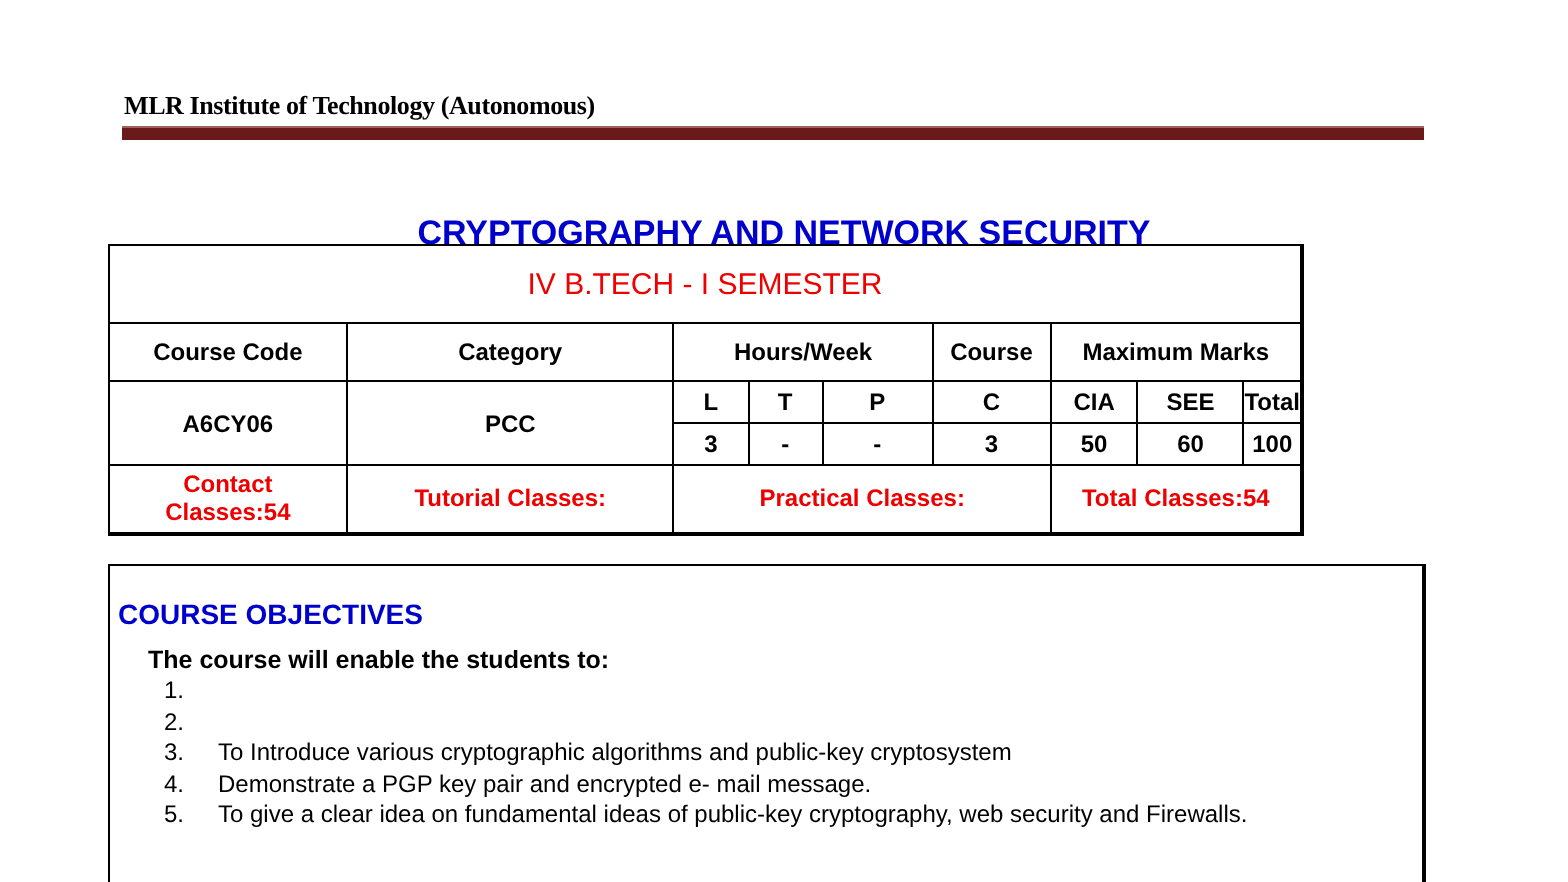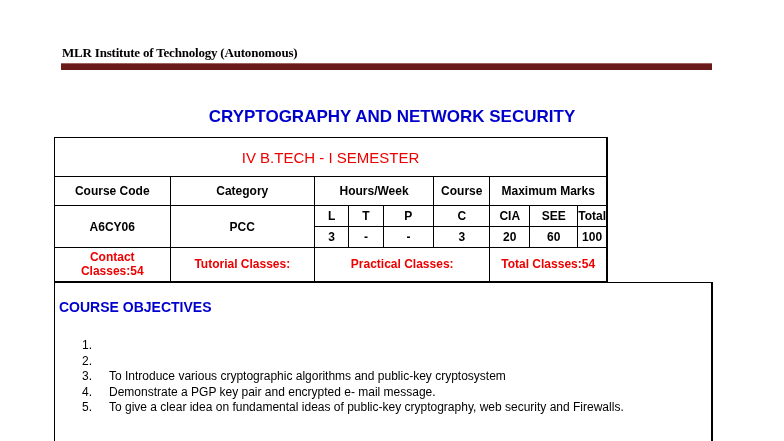--- a/index.html
+++ b/index.html
@@ -1,20 +1,20 @@
 <!DOCTYPE html>
 <html><head>
 <meta charset="utf-8">
 <style>
   html, body { margin: 0; padding: 0; background: #ffffff; }
   body { width: 784px; height: 441px; position: relative; overflow: hidden; font-family: "Liberation Sans", sans-serif; color: #000; }
   .inst { position: absolute; left: 62px; top: 45px; font-family: "Liberation Serif", serif; font-weight: bold; font-size: 13px; letter-spacing: -0.2px; }
   .rule { position: absolute; left: 61px; top: 63px; width: 651px; height: 6px; background: #6b1a1c; border-top: 1px solid #a06060; }
   .title { position: absolute; left: 0; width: 784px; top: 107px; text-align: center; color: #0000cc; font-weight: bold; font-size: 17px; }
-  table.grid { position: absolute; left: 54px; top: 137px; width: 554px; border-collapse: collapse; font-size: 12px; }
+  table.grid { position: absolute; left: 54px; top: 122px; width: 598px; border-collapse: collapse; font-size: 12px; }
   table.grid td { border: 1px solid #000; text-align: center; font-weight: bold; padding: 0; }
   .sem td { height: 38px; color: #ee0000; font-weight: normal !important; font-size: 15px; border-top: 2px solid #555; }
   .red { color: #ee0000; }
   .objbox { position: absolute; left: 54px; top: 282px; width: 656px; height: 170px; border-left: 1px solid #000; border-right: 2px solid #000; border-top: 1px solid #000; }
   .obj-h { position: absolute; left: 4px; top: 16px; color: #0000cc; font-weight: bold; font-size: 14px; }
   .obj-intro { position: absolute; left: 19px; top: 40px; font-weight: bold; font-size: 12.5px; }
   ol.obj { position: absolute; left: 27px; top: 55px; margin: 0; padding: 0; list-style: none; font-size: 12px; line-height: 15.5px; width: 560px; }
   ol.obj li { display: flex; }
   ol.obj .num { width: 27px; flex: none; }
 </style>
@@ -47,35 +47,36 @@
     <td>C</td>
     <td style="width:45px;">CIA</td>
     <td style="width:55px;">SEE</td>
     <td style="border-right:2px solid #000;">Total</td>
   </tr>
   <tr style="height:21px;">
     <td>3</td>
     <td>-</td>
     <td>-</td>
     <td>3</td>
-    <td>20</td>
+    <td>50</td>
     <td>60</td>
     <td style="border-right:2px solid #000;">100</td>
   </tr>
   <tr style="height:34px; border-bottom:2px solid #000;">
     <td class="red" style="line-height:14px;padding:0 18px;">Contact Classes:54</td>
     <td class="red">Tutorial Classes:</td>
     <td colspan="4" class="red">Practical Classes:</td>
     <td colspan="3" class="red" style="border-right:2px solid #000;">Total Classes:54</td>
   </tr>
 </tbody>
   </table>
 
 <div class="objbox">
   <div class="obj-h">COURSE OBJECTIVES</div>
+  <div class="obj-intro">The course will enable the students to:</div>
   <ol class="obj">
     <li>
         <span class="num">1.</span>
       </li>
     <li>
         <span class="num">2.</span>
       </li>
     <li>
         <span class="num">3.</span>
         <span>To Introduce various cryptographic algorithms and public-key cryptosystem</span>

